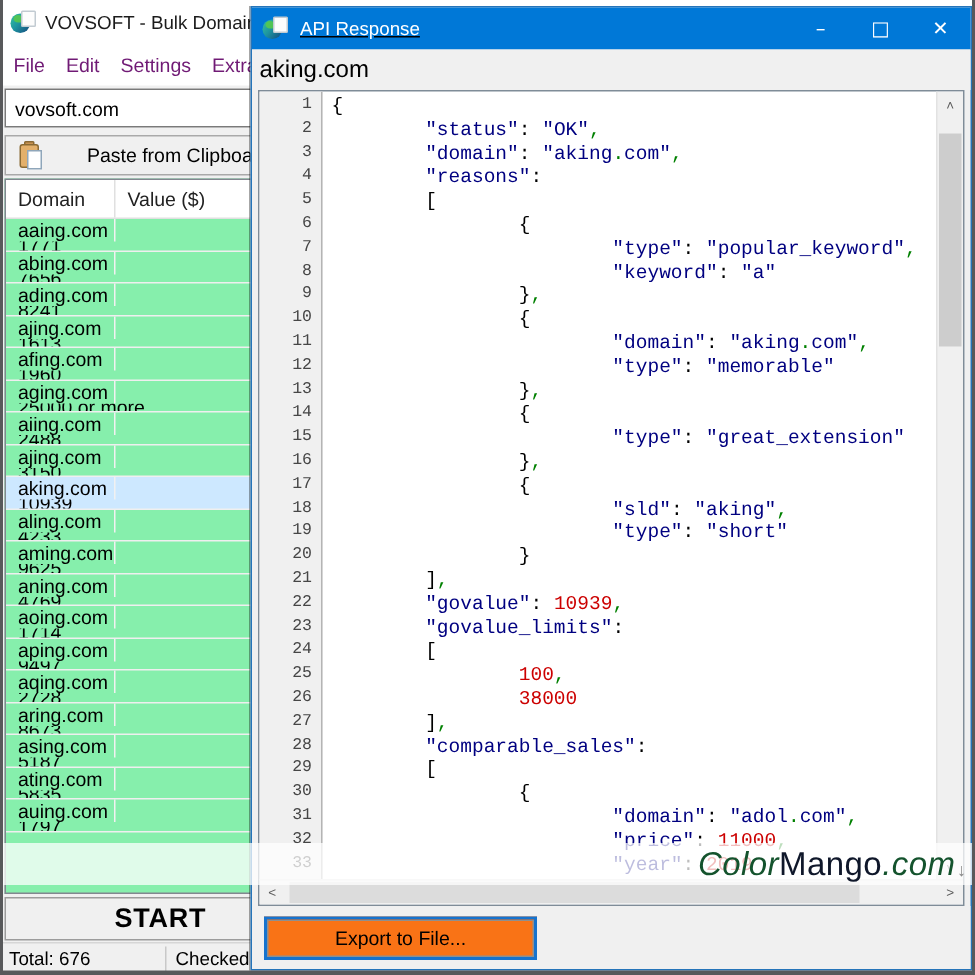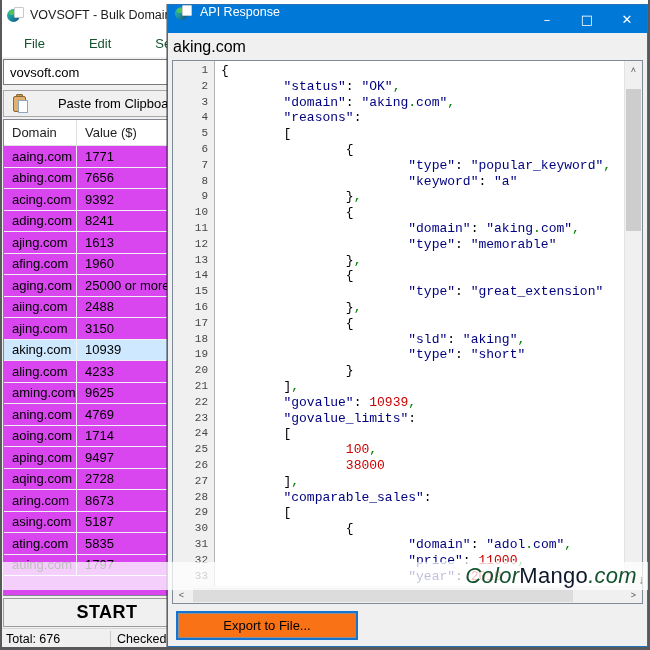--- a/index.html
+++ b/index.html
@@ -10,56 +10,56 @@
     -webkit-font-smoothing:antialiased;
   }
   
   .outer-frame{position:absolute;inset:0;pointer-events:none;z-index:60;
     border-left:2px solid #58595b;border-right:2px solid #58595b;border-bottom:3px solid #58595b;}
   
   .main-window{position:absolute;inset:0;background:#f0f0f0;z-index:1;}
   .main-titlebar{position:absolute;left:0;top:0;right:0;height:30px;background:#ffffff;display:flex;align-items:center;}
   .main-title{font-size:12.5px;color:#1b1b1b;margin-left:6px;white-space:nowrap;}
   .menubar{position:absolute;left:0;top:30px;right:0;height:27px;background:#ffffff;display:flex;align-items:center;padding-left:2px;}
-  .menu-item{font-size:13px;color:#14532d;padding:4px 22px;white-space:nowrap;}
+  .menu-item{font-size:13px;color:#701a75;padding:4px 7px;white-space:nowrap;}
   .domain-edit{position:absolute;left:3px;top:59px;width:478px;height:26px;background:#fff;border:1px solid #7a7a7a;
     font-size:13px;color:#000;display:flex;align-items:center;padding-left:6px;box-sizing:border-box;}
   .paste-btn{position:absolute;left:3px;top:90px;width:232px;height:27px;background:#f0f0f0;border:1px solid #a9a9a9;
     box-sizing:border-box;display:flex;align-items:center;}
   .paste-label{position:absolute;left:0;right:0;text-align:center;font-size:13px;color:#000;white-space:nowrap;}
   
   .clip-icon{position:absolute;left:9px;top:4px;width:15px;height:17px;}
   .clip-back{position:absolute;left:0;top:1px;width:11px;height:14px;background:#e3b06b;border:1px solid #8a6a34;border-radius:2px;}
   .clip-top{position:absolute;left:3px;top:-1px;width:5px;height:3px;background:#c89352;border:1px solid #8a6a34;border-radius:1px;}
   .clip-page{position:absolute;left:5px;top:5px;width:8px;height:11px;background:#fff;border:1px solid #8fa6ba;}
   
-  .listview{position:absolute;left:3px;top:119px;width:300px;height:477px;background:#d946ef;border:1px solid #828790;box-sizing:border-box;overflow:hidden;}
+  .listview{position:absolute;left:3px;top:119px;width:300px;height:477px;background:#86efac;border:1px solid #828790;box-sizing:border-box;overflow:hidden;}
   .lv-header{display:flex;height:25px;background:#fff;border-bottom:1px solid #e0e0e0;}
   .lv-h-domain{width:73px;border-right:1px solid #e0e0e0;font-size:13px;color:#222;display:flex;align-items:center;padding-left:8px;box-sizing:border-box;}
   .lv-h-value{flex:1;font-size:13px;color:#222;display:flex;align-items:center;padding-left:8px;}
-  .lv-row{display:flex;height:20.5px;border-bottom:1px solid #efefef;}
+  .lv-row{display:flex;height:20.5px;border-bottom:1px solid #efefef;flex-direction:column;}
   .lv-row.selected{background:#cde8ff;}
   .lv-c-domain{width:73px;border-right:1px solid #f1f1f1;font-size:13px;color:#000;display:flex;align-items:center;padding-left:8px;box-sizing:border-box;white-space:nowrap;overflow:hidden;}
   .lv-c-value{flex:1;font-size:13px;color:#000;display:flex;align-items:center;padding-left:8px;white-space:nowrap;overflow:hidden;}
   .start-btn{position:absolute;left:3px;top:598px;width:208px;height:29px;background:#f0f0f0;border:1px solid #9c9c9c;
     box-sizing:border-box;display:flex;align-items:center;justify-content:center;font-size:18px;font-weight:bold;color:#000;letter-spacing:0.5px;}
   .statusbar{position:absolute;left:0;bottom:0;right:0;height:21px;background:#f0f0f0;border-top:1px solid #d6d6d6;font-size:12.5px;color:#000;}
   .status-total{position:absolute;left:6px;top:3px;}
   .status-sep{position:absolute;left:110px;top:2px;bottom:2px;width:1px;background:#c8c8c8;}
   .status-checked{position:absolute;left:117px;top:3px;}
   
   .vs-icon{position:relative;width:17px;height:16px;flex:0 0 17px;margin-left:7px;}
   .vs-ball{position:absolute;left:0;top:2px;width:13px;height:13px;border-radius:50%;
     background:linear-gradient(130deg,#35c2a0 0%,#1e96a0 45%,#15487e 100%);}
   .vs-leaf{position:absolute;left:2px;top:3px;width:6px;height:5px;border-radius:50% 50% 0 50%;background:#57c84d;opacity:.9;}
   .vs-page{position:absolute;right:0;top:0;width:8px;height:9px;background:#fdfdfd;border:1px solid #c2cbd2;border-radius:1px;}
   
   .api-window{position:absolute;left:167px;top:4px;width:481px;height:643px;z-index:5;
     background:#f0f0f0;border:1px solid #2574b9;box-sizing:border-box;box-shadow:-1px 0 0 rgba(0,0,0,.35);}
-  .api-titlebar{position:absolute;left:0;top:0;right:0;height:28px;background:#0078d7;display:flex;}
+  .api-titlebar{position:absolute;left:0;top:0;right:0;height:28px;background:#0078d7;display:flex;align-items:center;text-decoration:underline;}
   .api-title{font-size:12.5px;color:#fff;margin-left:8px;white-space:nowrap;}
   .api-controls{position:absolute;right:0;top:0;height:28px;display:flex;}
   .api-ctrl{width:40px;height:28px;display:flex;align-items:center;justify-content:center;color:#fff;font-size:13px;font-family:"DejaVu Sans",sans-serif;}
   .api-header{position:absolute;left:0;top:28px;right:0;height:27px;background:#f0f0f0;display:flex;align-items:center;}
   .api-domain{font-size:16px;color:#000;margin-left:5px;}
   
   .memo{position:absolute;left:4px;top:55px;width:471px;height:544px;background:#fff;border:1px solid #7f8c98;box-sizing:border-box;overflow:hidden;}
   .gutter-bg{position:absolute;left:0;top:0;bottom:16px;width:41px;background:#f0f0f0;border-right:1px solid #b4b4b4;}
   .code{position:absolute;left:0;top:2px;right:17px;font-family:"Liberation Mono","DejaVu Sans Mono",monospace;font-size:13px;line-height:15.8px;}
   .crow{display:flex;height:15.8px;white-space:pre;}
@@ -133,24 +133,20 @@
       <div class="lv-h-value">Value ($)</div>
     </div>
     <div id="lv-body">
         <div class="lv-row">
           <div class="lv-c-domain">aaing.com</div>
           <div class="lv-c-value">1771</div>
         </div>
         <div class="lv-row">
           <div class="lv-c-domain">abing.com</div>
           <div class="lv-c-value">7656</div>
-        </div>
-        <div class="lv-row">
-          <div class="lv-c-domain">acing.com</div>
-          <div class="lv-c-value">9392</div>
         </div>
         <div class="lv-row">
           <div class="lv-c-domain">ading.com</div>
           <div class="lv-c-value">8241</div>
         </div>
         <div class="lv-row">
           <div class="lv-c-domain">ajing.com</div>
           <div class="lv-c-value">1613</div>
         </div>
         <div class="lv-row">

